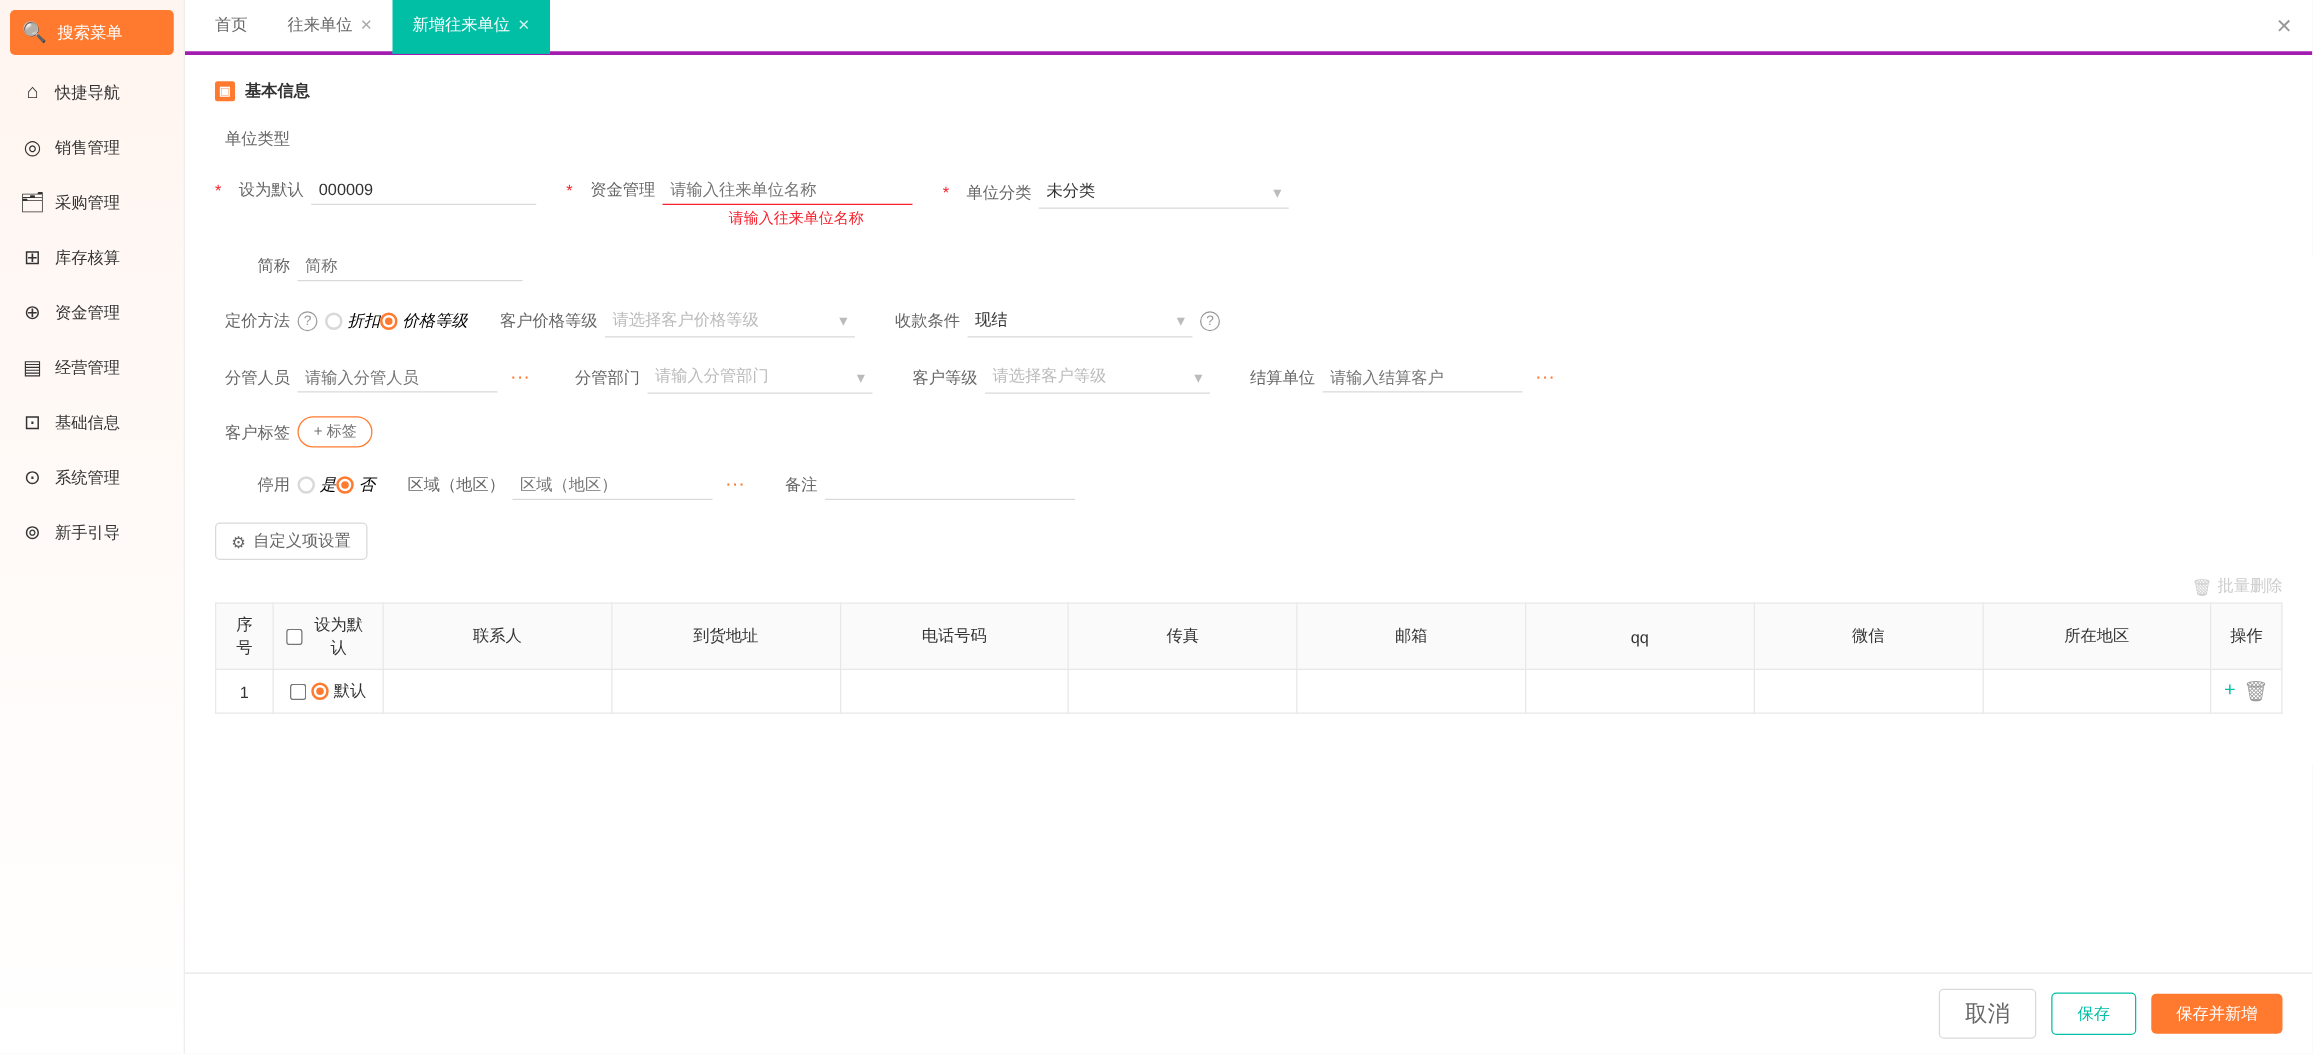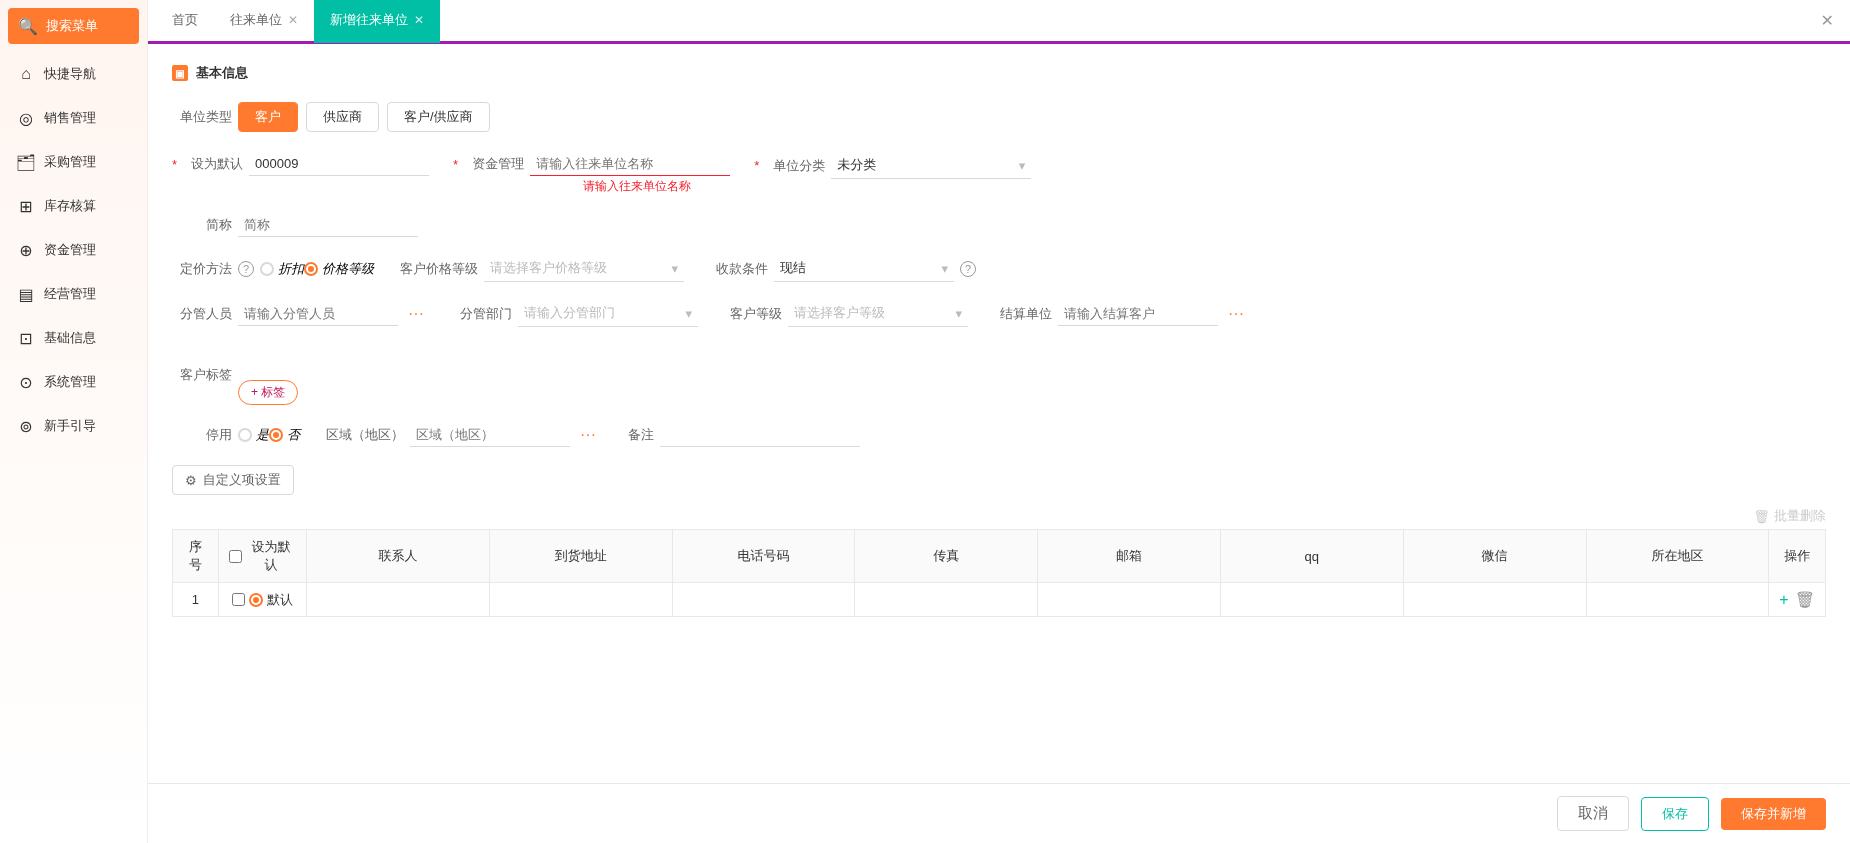--- a/index.html
+++ b/index.html
@@ -204,30 +204,29 @@
     .more-dots {
       color: #ff7a2f;
       cursor: pointer;
       font-size: 16px;
       padding: 0 4px;
     }
 
     
     .tag-btn {
       border: 1px solid #ff7a2f;
-      color: #be185d;
+      color: #737373;
       border-radius: 20px;
       padding: 3px 12px;
       cursor: pointer;
       font-size: 12px;
       background: #fff;
       display: flex;
       align-items: center;
       gap: 4px;
-      margin-top: 35px;
     }
 
     
     .help-icon {
       width: 16px; height: 16px;
       border-radius: 50%;
       border: 1px solid #999;
       display: inline-flex;
       align-items: center;
       justify-content: center;
@@ -297,21 +296,21 @@
       border-top: 1px solid #e8e8e8;
       align-items: center;
     }
     .btn-cancel {
       padding: 7px 20px;
       border: 1px solid #d9d9d9;
       border-radius: 4px;
       background: #fff;
       color: #666;
       cursor: pointer;
-      font-size: 15px;
+      font-size: 18px;
     }
     .btn-save {
       padding: 7px 20px;
       border: 1px solid #00bfa5;
       border-radius: 4px;
       background: #fff;
       color: #00bfa5;
       cursor: pointer;
       font-size: 13px;
     }
@@ -396,25 +395,20 @@
   <div class="page-content">
 
     <div class="section-header">
       <span class="section-icon">▣</span>
       <span>基本信息</span>
     </div>
 
     <div class="form-row" style="margin-bottom:20px;">
       <div class="field-item">
         <span class="form-label" style="min-width:60px;font-family:Liberation Serif, serif;">单位类型</span>
-        <div class="unit-type-group">
-          <button class="unit-btn active">客户</button>
-          <button class="unit-btn">供应商</button>
-          <button class="unit-btn">客户/供应商</button>
-        </div>
       </div>
     </div>
 
     <div class="form-row" style="gap:24px; align-items:flex-start;">
 
       <div class="field-item">
         <span style="color:#f5222d;">*</span>
         <span class="form-label" style="min-width:60px;">设为默认</span>
         <input class="form-input" value="000009" style="width: 180px;">
       </div>

